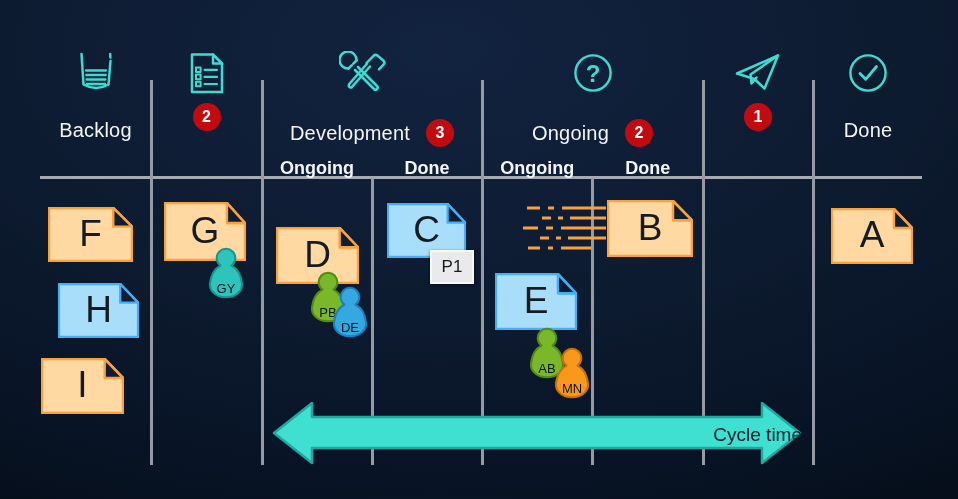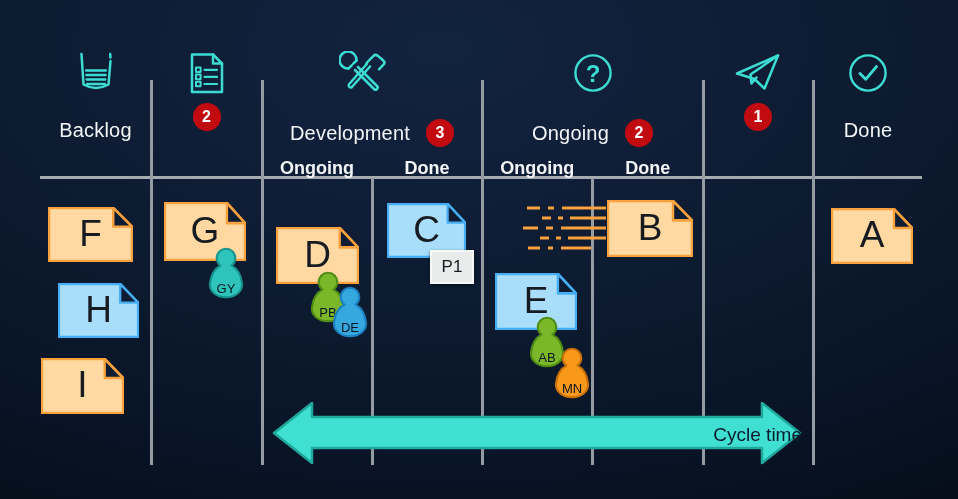--- a/index.html
+++ b/index.html
@@ -274,21 +274,21 @@
     <span class="initials">PB</span>
   </div>
 
   <div class="person blue" style="left:331px;top:286px;">
     <svg width="38" height="52" viewBox="0 0 40 54">
         <path class="pawn" d="M20,1.5 c5.4,0 9.8,4.4 9.8,9.8 c0,3.2 -1.6,6.1 -4,7.9 c5.8,2.9 9.8,9.3 11,18.4 c0.9,6.9 -4.6,14.9 -16.8,14.9 c-12.2,0 -17.7,-8 -16.8,-14.9 c1.2,-9.1 5.2,-15.5 11,-18.4 c-2.4,-1.8 -4,-4.7 -4,-7.9 c0,-5.4 4.4,-9.8 9.8,-9.8 z"></path>
       </svg>
     <span class="initials">DE</span>
   </div>
 
-  <div class="person green" style="left:528px;top:316px;">
+  <div class="person green" style="left:528px;top:327px;">
     <svg width="38" height="52" viewBox="0 0 40 54">
         <path class="pawn" d="M20,1.5 c5.4,0 9.8,4.4 9.8,9.8 c0,3.2 -1.6,6.1 -4,7.9 c5.8,2.9 9.8,9.3 11,18.4 c0.9,6.9 -4.6,14.9 -16.8,14.9 c-12.2,0 -17.7,-8 -16.8,-14.9 c1.2,-9.1 5.2,-15.5 11,-18.4 c-2.4,-1.8 -4,-4.7 -4,-7.9 c0,-5.4 4.4,-9.8 9.8,-9.8 z"></path>
       </svg>
     <span class="initials">AB</span>
   </div>
 
   <div class="person orange" style="left:553px;top:347px;">
     <svg width="38" height="52" viewBox="0 0 40 54">
         <path class="pawn" d="M20,1.5 c5.4,0 9.8,4.4 9.8,9.8 c0,3.2 -1.6,6.1 -4,7.9 c5.8,2.9 9.8,9.3 11,18.4 c0.9,6.9 -4.6,14.9 -16.8,14.9 c-12.2,0 -17.7,-8 -16.8,-14.9 c1.2,-9.1 5.2,-15.5 11,-18.4 c-2.4,-1.8 -4,-4.7 -4,-7.9 c0,-5.4 4.4,-9.8 9.8,-9.8 z"></path>
       </svg>

